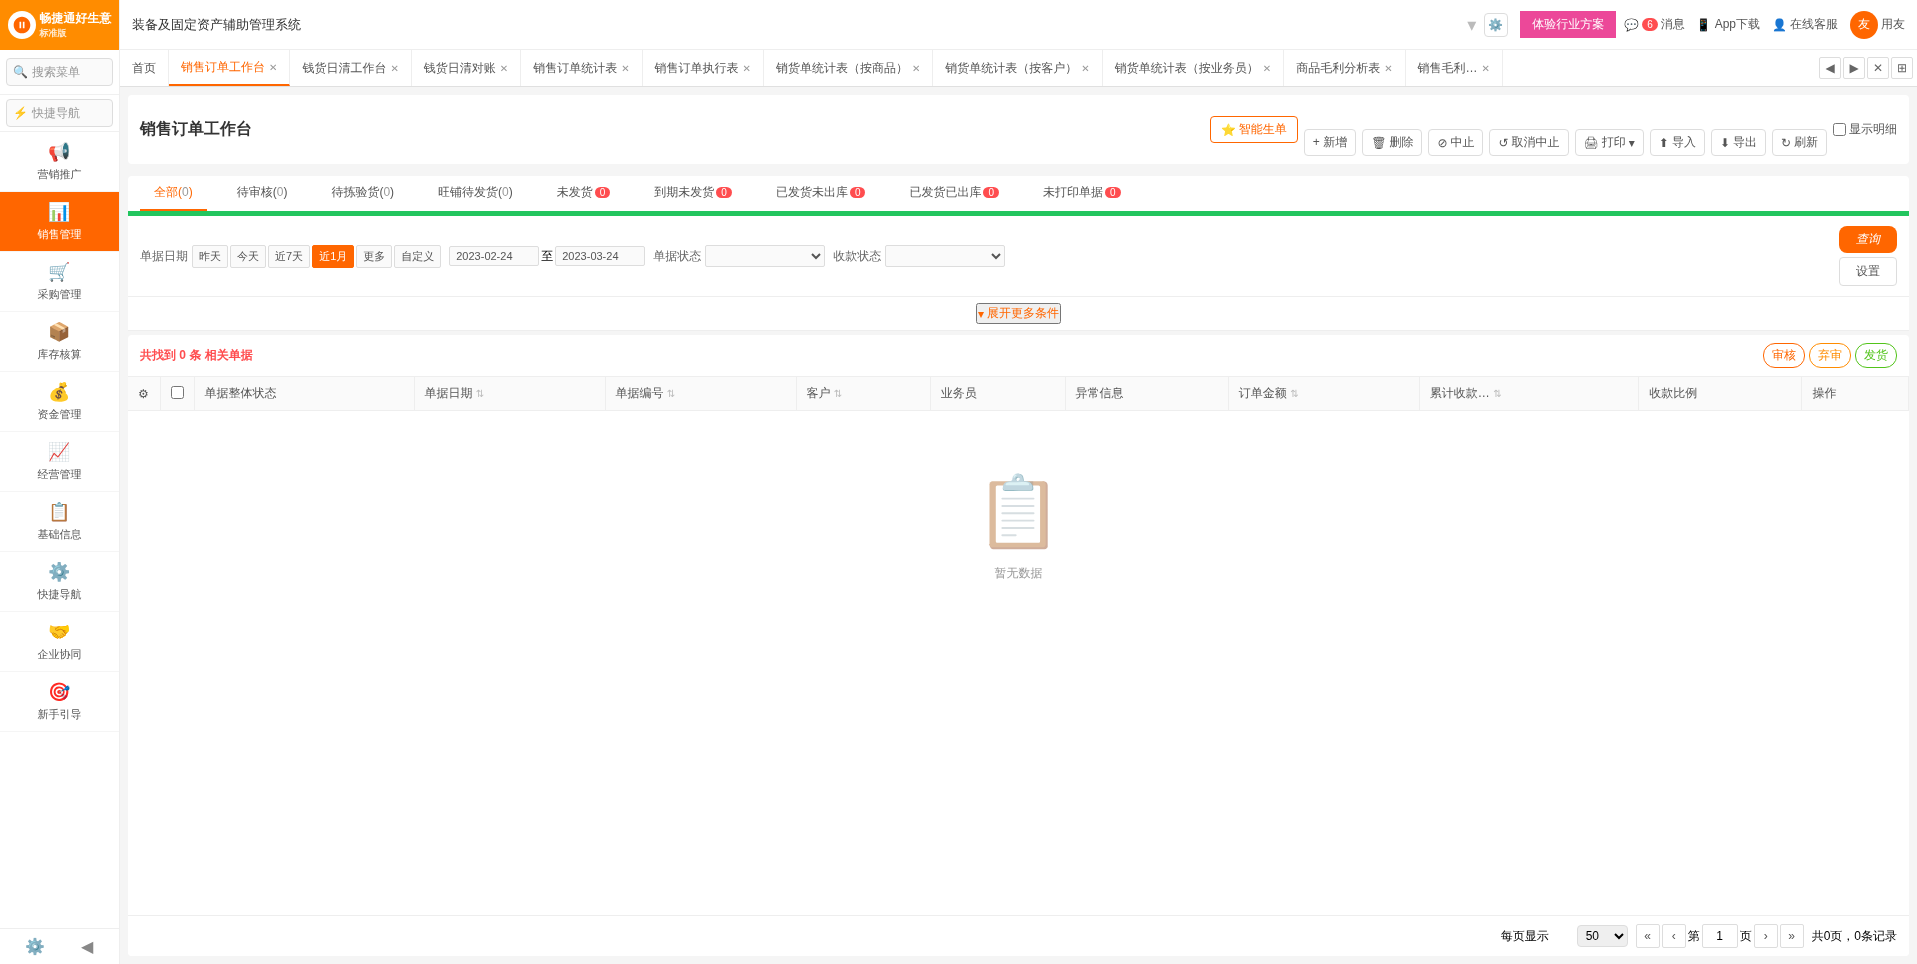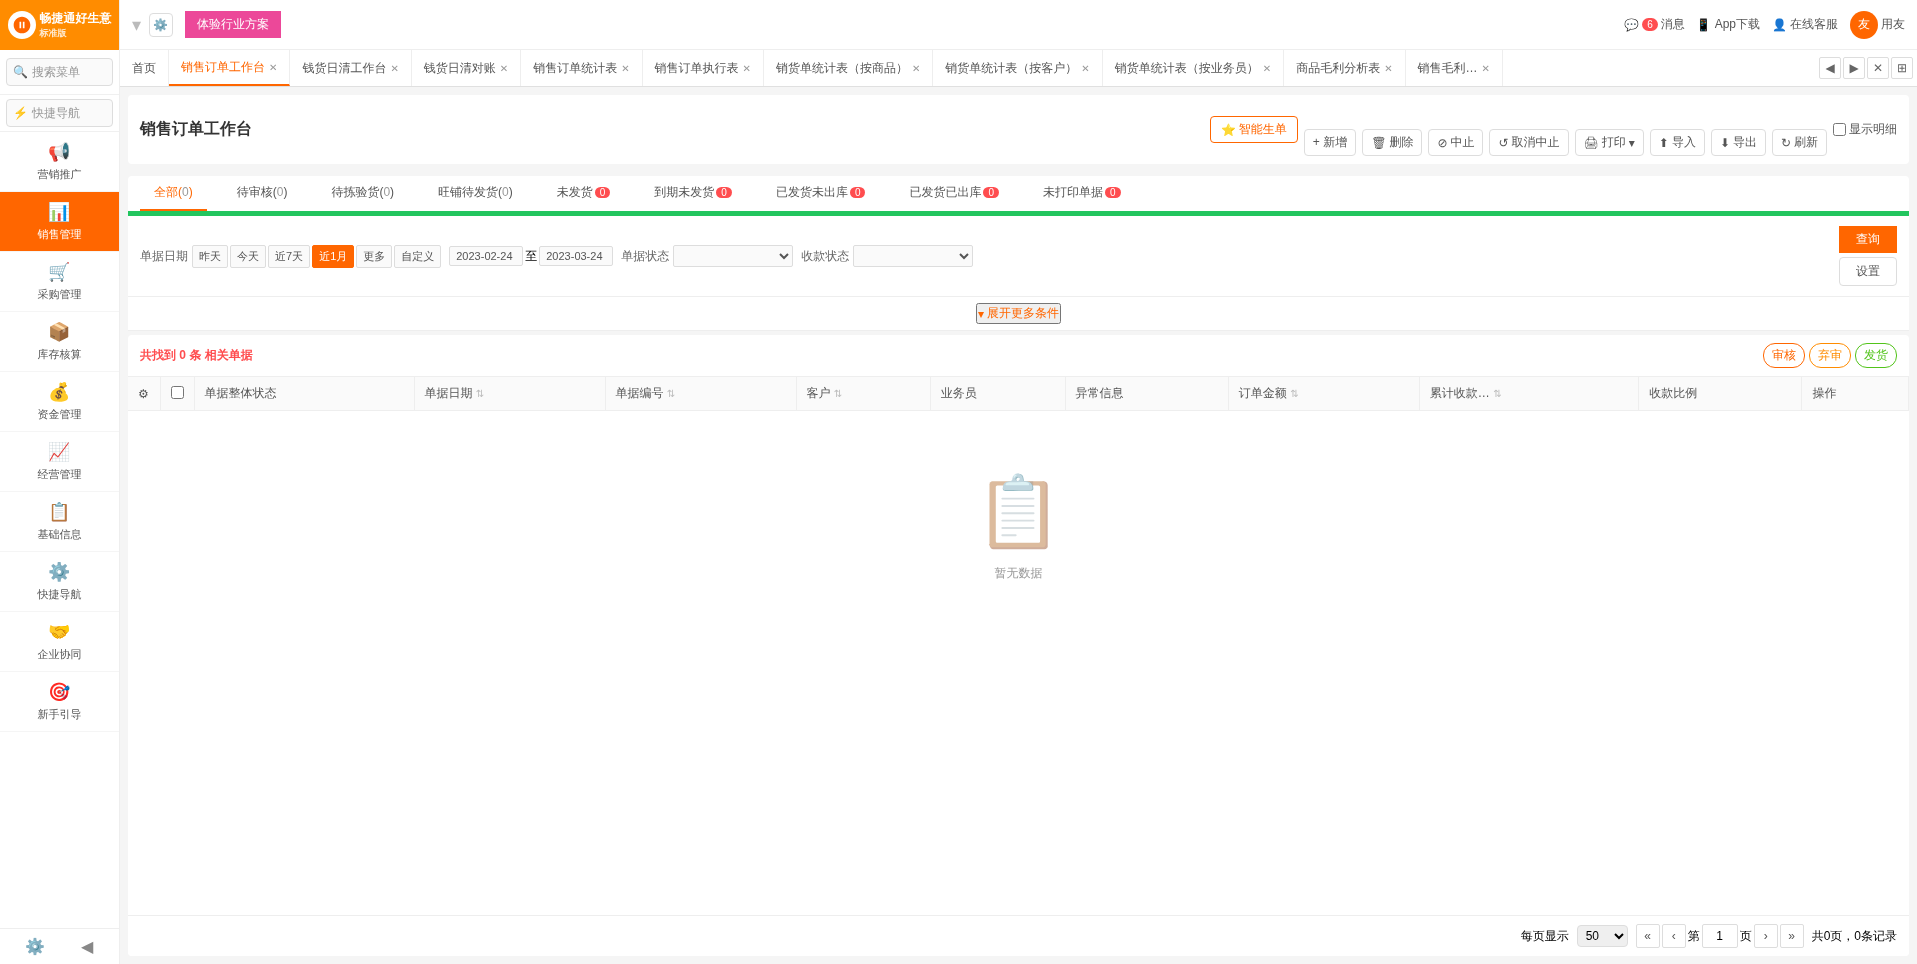--- a/index.html
+++ b/index.html
@@ -58,25 +58,25 @@
     .filter-tab .count-badge { background: #ff4d4f; color: #fff; border-radius: 8px; padding: 0 5px; font-size: 10px; margin-left: 2px; }
     .filter-tab .count-zero { color: #999; }
 
     
     .search-bar { background: #fff; padding: 10px 12px; border-bottom: 1px solid #eee; display: flex; align-items: center; flex-wrap: wrap; gap: 8px; }
     .search-field { display: flex; align-items: center; gap: 4px; }
     .search-field label { color: #666; white-space: nowrap; }
     .date-range-btns { display: flex; gap: 2px; }
     .date-btn { padding: 3px 6px; border: 1px solid #ddd; background: #fafafa; cursor: pointer; border-radius: 2px; color: #555; font-size: 11px; }
     .date-btn.active { background: #ff6600; color: #fff; border-color: #ff6600; }
-    .date-input { padding: 3px 6px; border: 1px solid #ddd; border-radius: 2px; color: #555; font-size: 11px; background: #fafafa; width: 74px; }
+    .date-input { padding: 3px 6px; border: 1px solid #ddd; border-radius: 2px; color: #555; font-size: 11px; background: #fafafa; width: 90px; }
     .select-input { padding: 3px 8px; border: 1px solid #ddd; border-radius: 2px; color: #555; font-size: 11px; background: #fafafa; min-width: 120px; cursor: pointer; }
     .expand-btn { display: flex; align-items: center; gap: 3px; color: #ff6600; cursor: pointer; margin: 0 auto; font-size: 12px; }
     .search-btn-area { display: flex; flex-direction: column; gap: 4px; margin-left: auto; }
-    .btn-query { background: #ff6600; color: #fff; border: none; border-radius: 0; padding: 5px 16px; cursor: pointer; }
+    .btn-query { background: #ff6600; color: #fff; border: none; border-radius: 8px; padding: 5px 16px; cursor: pointer; font-style: italic; }
     .btn-setting { background: #fff; border: 1px solid #ddd; color: #555; border-radius: 4px; padding: 5px 16px; cursor: pointer; }
 
     
     .table-area { flex: 1; display: flex; flex-direction: column; background: #fff; border-radius: 4px; overflow: hidden; margin-top: 4px; }
     .table-toolbar { display: flex; align-items: center; padding: 8px 12px; border-bottom: 1px solid #eee; gap: 4px; }
     .table-count { font-size: 12px; color: #555; flex: 1; }
     .table-count span { color: #ff4d4f; font-weight: bold; }
     .tbl-btn { padding: 3px 8px; border: 1px solid #ddd; background: #fff; border-radius: 12px; cursor: pointer; color: #555; font-size: 12px; }
     .tbl-btn.audit { border-color: #ff6600; color: #ff6600; }
     .tbl-btn.cancel-audit { border-color: #ff8c00; color: #ff8c00; }
@@ -87,21 +87,21 @@
     .data-table th { background: #fafafa; border-bottom: 1px solid #eee; border-right: 1px solid #eee; padding: 8px 10px; text-align: left; color: #555; font-weight: 500; white-space: nowrap; }
     .data-table th .sort-icon { color: #bbb; font-size: 10px; }
     .th-checkbox { width: 32px; text-align: center; }
     .th-settings { width: 32px; text-align: center; }
 
     
     .empty-state { flex: 1; display: flex; flex-direction: column; align-items: center; justify-content: center; color: #999; gap: 12px; padding: 60px 0; }
 
     
     .pagination { display: flex; align-items: center; justify-content: flex-end; padding: 8px 12px; border-top: 1px solid #eee; gap: 8px; background: #fff; }
-    .pagination select { padding: 2px 4px; border: 1px solid #ddd; border-radius: 4px; }
+    .pagination select { padding: 2px 4px; border: 1px solid #ddd; border-radius: 4px; margin-left: 20px; }
     .pagination-btns { display: flex; align-items: center; gap: 2px; }
     .page-btn { width: 24px; height: 24px; border: 1px solid #ddd; background: #fff; cursor: pointer; display: flex; align-items: center; justify-content: center; border-radius: 2px; color: #555; }
     .page-btn:disabled { color: #ccc; cursor: default; }
     .page-input { width: 36px; height: 24px; border: 1px solid #ddd; border-radius: 2px; text-align: center; }
 
     
     ::-webkit-scrollbar { width: 4px; height: 6px; }
     ::-webkit-scrollbar-track { background: #f1f1f1; }
     ::-webkit-scrollbar-thumb { background: #ccc; border-radius: 2px; }
   </style>
@@ -180,20 +180,21 @@
 
   <div class="sidebar-bottom">
     <span style="cursor:pointer;color:#888;font-size:16px;">⚙️</span>
     <span style="cursor:pointer;color:#888;font-size:16px;">◀</span>
   </div>
 </div>
 
 <div class="main">
 
   <div class="topbar">
+    <span class="topbar-title">装备及固定资产辅助管理系统</span>
     <span style="color:#bbb;font-size:18px;cursor:pointer;">▾</span>
     <span style="width:24px;height:24px;border:1px solid #ddd;border-radius:4px;display:flex;align-items:center;justify-content:center;cursor:pointer;margin-right:4px;">⚙️</span>
     <button class="topbar-industry-btn">体验行业方案</button>
 
     <div class="topbar-actions">
       <div class="topbar-action-item">
         <span>💬</span>
         <span class="badge">6</span>
         <span>消息</span>
       </div>

